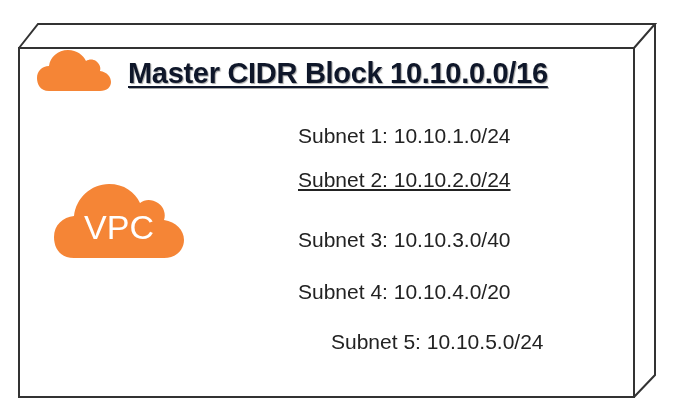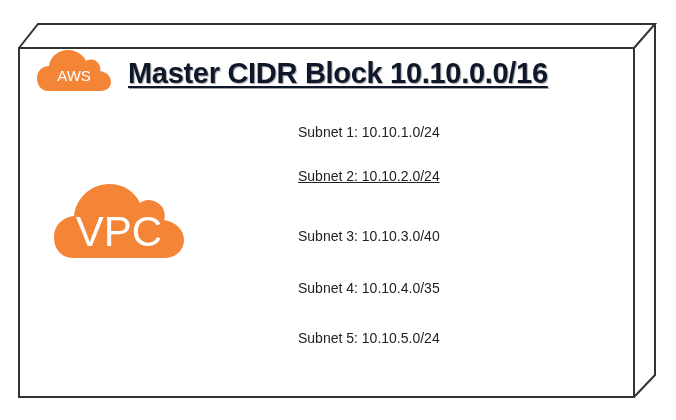--- a/index.html
+++ b/index.html
@@ -2,44 +2,43 @@
 <html><head>
 <meta charset="utf-8">
 <style>
   html, body { margin: 0; padding: 0; }
   body { width: 676px; height: 420px; background: #ffffff; position: relative; overflow: hidden; font-family: "Liberation Sans", sans-serif; }
   #box-svg { position: absolute; left: 0; top: 0; }
   .title { position: absolute; left: 128px; top: 57px; font-size: 29px; font-weight: bold; color: #0f172a; text-decoration: underline; text-decoration-thickness: 2px; text-underline-offset: 3px; letter-spacing: -0.3px; white-space: nowrap; text-shadow: 1px 1px 1px rgba(0,0,0,0.35); }
   .cloud { position: absolute; }
   .cloud svg { display: block; }
   .cloud-label { position: absolute; left: 0; right: 0; text-align: center; color: #fff; font-family: "Liberation Sans", sans-serif; }
-  .subnet { position: absolute; left: 298px; font-size: 14px; color: #222; white-space: nowrap; }
+  .subnet { position: absolute; left: 298px; font-size: 21px; color: #222; white-space: nowrap; }
 </style>
 </head>
 <body>
 
 <svg id="box-svg" width="676" height="420" viewBox="0 0 676 420">
   <rect x="19" y="48" width="615" height="349" fill="#fff" stroke="#333" stroke-width="2"></rect>
   <polyline points="19,48 38,24 655,24 634,48" fill="none" stroke="#333" stroke-width="2"></polyline>
   <polyline points="655,24 655,375 634,397" fill="none" stroke="#333" stroke-width="2"></polyline>
 </svg>
 
 <div class="cloud" style="left:37px; top:47px; width:74px; height:46px;">
   <svg width="74" height="46" viewBox="0 0 74 46">
     <path d="M12 44 C3 44 0 37 0 31 C0 24 5 19 12 19 C13 10 21 3 31 3 C40 3 46 8 49 14 C52 12 56 12 59 14 C63 17 64 21 63 24 C70 25 74 30 74 35 C74 40 70 44 63 44 Z" fill="#F58536"></path>
   </svg>
-  <span class="cloud-label" style="top:20px; font-size:15px;">AWS</span>
 </div>
 
 <div class="title">Master CIDR Block 10.10.0.0/16</div>
 
 <div class="cloud" style="left:54px; top:178px; width:130px; height:82px;">
   <svg width="130" height="82" viewBox="0 0 130 82">
     <path d="M20 80 C6 80 0 70 0 59 C0 47 9 39 20 38 C22 20 37 6 55 6 C70 6 81 14 86 25 C91 21 98 21 104 25 C110 29 112 36 110 42 C122 44 130 52 130 62 C130 72 122 80 110 80 Z" fill="#F58536"></path>
   </svg>
-  <span class="cloud-label" style="top:30px; font-size:42px;">VPC</span>
+  <span class="cloud-label" style="top:30px; font-size:34px;">VPC</span>
 </div>
 
 <div class="subnet" style="top:124px;">Subnet 1: 10.10.1.0/24</div>
 <div class="subnet" style="top:168px;text-decoration:underline;">Subnet 2: 10.10.2.0/24</div>
 <div class="subnet" style="top:228px;">Subnet 3: 10.10.3.0/40</div>
-<div class="subnet" style="top:280px;">Subnet 4: 10.10.4.0/35</div>
-<div class="subnet" style="top:330px;">Subnet 5: 10.10.5.0/24</div>
+<div class="subnet" style="top:280px;">Subnet 4: 10.10.4.0/20</div>
+<div class="subnet" style="top:330px;margin-left:33px;">Subnet 5: 10.10.5.0/24</div>
 
 </body></html>

